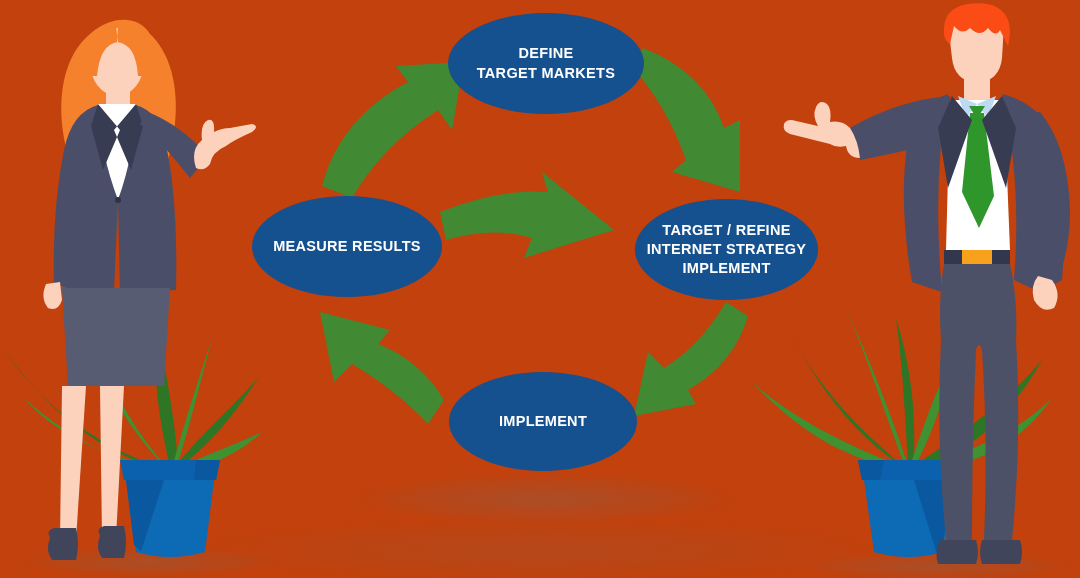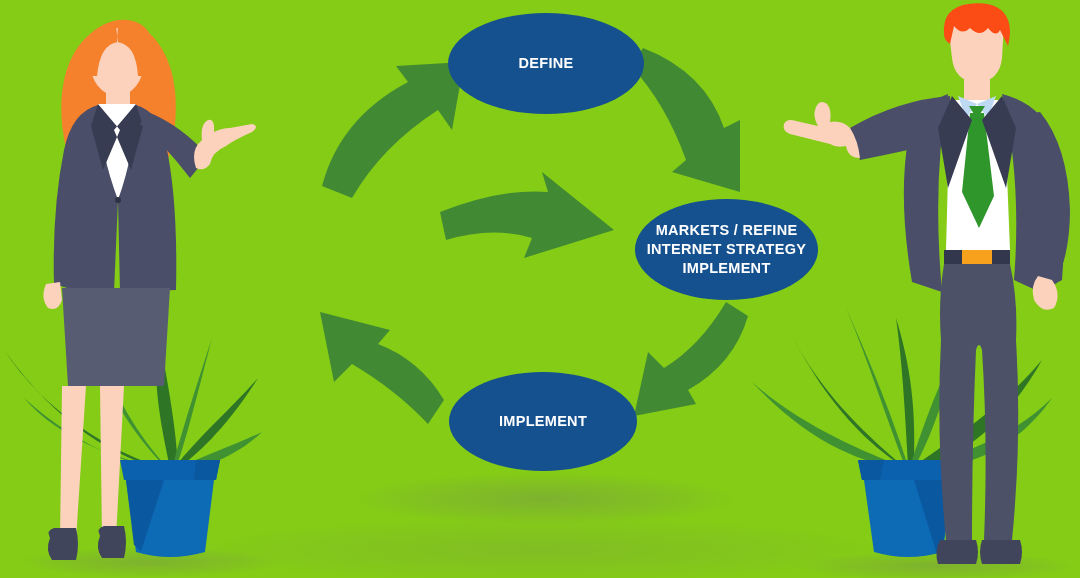--- a/index.html
+++ b/index.html
@@ -18,21 +18,21 @@
     --tie:#2f962c;
     --collar:#bdd9f4;
     --belt:#33374e;
     --buckle:#f7a11c;
     --shoe:#41455c;
     --pants:#4d5168;
     --skirt:#585c72;
   }
   html,body{margin:0;padding:0;background:#fff;}
   .canvas{
-    position:relative;width:1080px;height:578px;background:#84cc16;overflow:hidden;
+    position:relative;width:1080px;height:578px;background:#c2410c;overflow:hidden;
     font-family:"Liberation Sans",sans-serif;
   }
   .scene{position:absolute;left:0;top:0;width:1080px;height:578px;}
   .node{
     position:absolute;background:var(--node-blue);border-radius:50%;
     display:flex;flex-direction:column;align-items:center;justify-content:center;
     color:#ffffff;font-weight:bold;font-size:14.5px;line-height:1.32;
     letter-spacing:.3px;text-align:center;z-index:3;
   }
   .node span{display:block;white-space:nowrap;}
@@ -161,26 +161,30 @@
       <path d="M 322,186 Q 340,118 408,82 L 396,66 L 464,62 L 452,130 L 438,110 Q 382,146 352,198 Z"></path>
       <path d="M 643,48 Q 705,72 724,128 L 740,120 L 740,192 L 672,172 L 686,160 Q 666,104 631,66 Z"></path>
       <path d="M 440,212 Q 502,188 548,192 L 542,172 L 614,230 L 524,258 L 532,238 Q 492,226 446,240 Z"></path>
       <path d="M 748,316 Q 734,364 688,390 L 696,404 L 634,416 L 648,352 L 664,368 Q 700,346 726,302 Z"></path>
       <path d="M 444,400 Q 420,360 378,344 L 390,330 L 320,312 L 334,382 L 352,364 Q 396,390 428,424 Z"></path>
     </g>
   </svg>
 
   <div class="node" id="node-define-goals">
     <span>DEFINE</span>
+    <span>TARGET MARKETS</span>
   </div>
 
   <div class="node" id="node-strategy">
-    <span>MARKETS / REFINE</span>
+    <span>TARGET / REFINE</span>
     <span>INTERNET STRATEGY</span>
     <span>IMPLEMENT</span>
   </div>
 
   <div class="node" id="node-implement">
     <span>IMPLEMENT</span>
   </div>
 
+  <div class="node" id="node-measure">
+    <span>MEASURE RESULTS</span>
+  </div>
 
 </div>
 
 </body></html>

